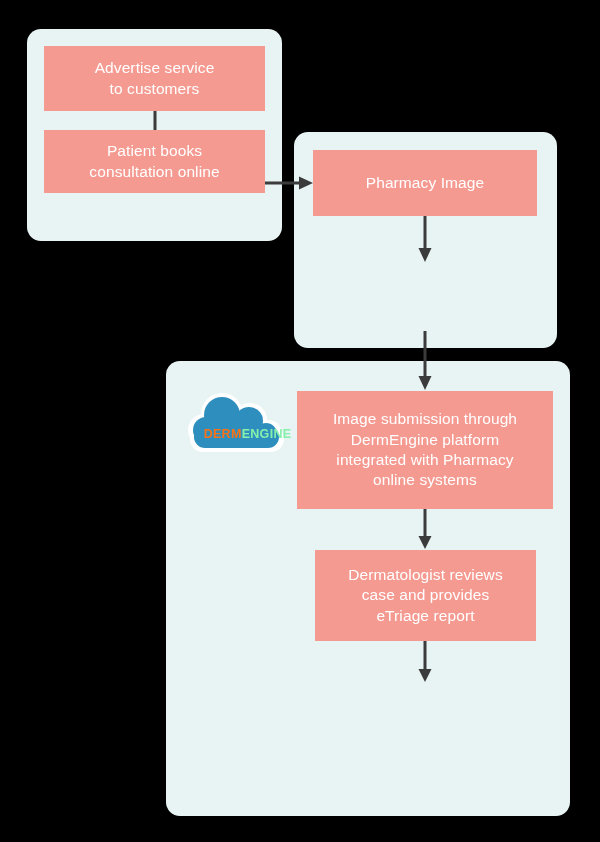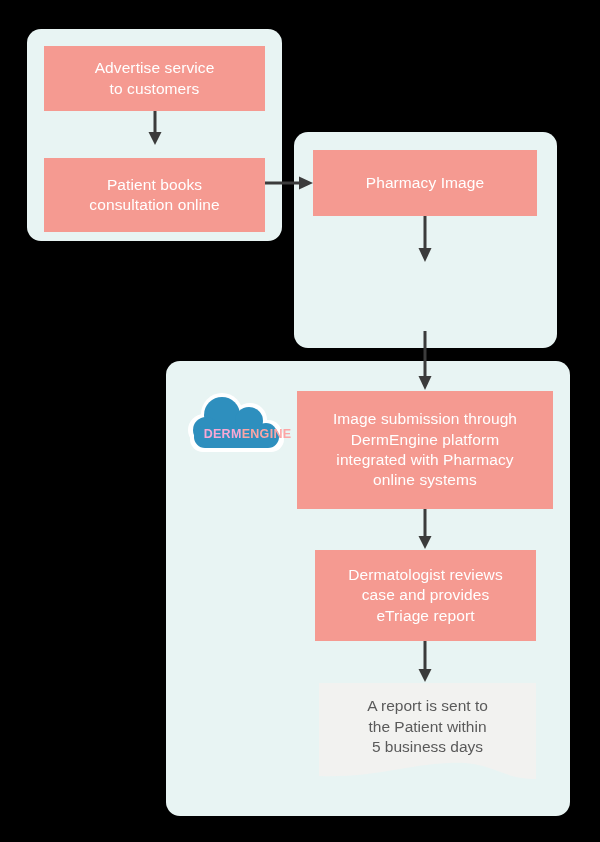--- a/index.html
+++ b/index.html
@@ -43,21 +43,21 @@
     justify-content: center;
     text-align: center;
     color: #ffffff;
     background: #f59a91;
     font-size: 15.5px;
     line-height: 1.32;
     letter-spacing: .1px;
     padding: 4px 8px;
   }
   #box-advertise  { left: 44px;  top: 46px;  width: 221px; height: 65px; }
-  #box-books      { left: 44px;  top: 158px; width: 221px; height: 74px; }
+  #box-books      { left: 44px;  top: 130px; width: 221px; height: 63px; }
   #box-store      { left: 313px; top: 150px; width: 224px; height: 66px; }
   #box-employee   { left: 313px; top: 263px; width: 224px; height: 68px; }
   #box-submission { left: 297px; top: 391px; width: 256px; height: 118px;
                     font-size: 15.5px; }
   #box-review     { left: 315px; top: 550px; width: 221px; height: 91px; }
 
   .box-text { display: block; white-space: pre-line; }
 
   
   #box-report {
@@ -108,22 +108,22 @@
     left: 0;
     top: 36px;
     width: 110px;
     text-align: center;
     font-size: 12.5px;
     font-weight: bold;
     letter-spacing: .3px;
     line-height: 1;
     white-space: nowrap;
   }
-  #logo-wordmark .derm { color: #f9a8d4; margin-left: 21px; }
-  #logo-wordmark .engine { color: #fca5a5; }
+  #logo-wordmark .derm { color: #f97316; margin-left: 21px; }
+  #logo-wordmark .engine { color: #86efac; }
 </style>
 </head>
 <body>
 
 <div id="stage">
 
   <div class="panel" id="panel-advertise"></div>
 
   <div class="panel" id="panel-pharmacy"></div>
 
@@ -192,30 +192,20 @@
 integrated with Pharmacy
 online systems</span>
   </div>
 
   <div class="box" id="box-review">
     <span class="box-text">Dermatologist reviews
 case and provides
 eTriage report</span>
   </div>
 
-  <div id="box-report">
-    <svg width="217" height="105" viewBox="0 0 217 105">
-      <path d="M0,0 L217,0 L217,96
-               C180,96 175,78 130,80
-               C85,82 55,95 0,93 Z" fill="#f2f2f0"></path>
-    </svg>
-    <div id="report-label">A report is sent to
-the Patient within
-5 business days</div>
-  </div>
 
   <div id="logo-dermengine">
     <svg width="110" height="68" viewBox="0 0 110 68">
 
       <g fill="#ffffff">
         <circle cx="40" cy="22" r="21"></circle>
         <circle cx="68" cy="28" r="17"></circle>
         <circle cx="22" cy="38" r="16"></circle>
         <circle cx="86" cy="42" r="14"></circle>
         <rect x="8" y="34" width="94" height="26" rx="13"></rect>

